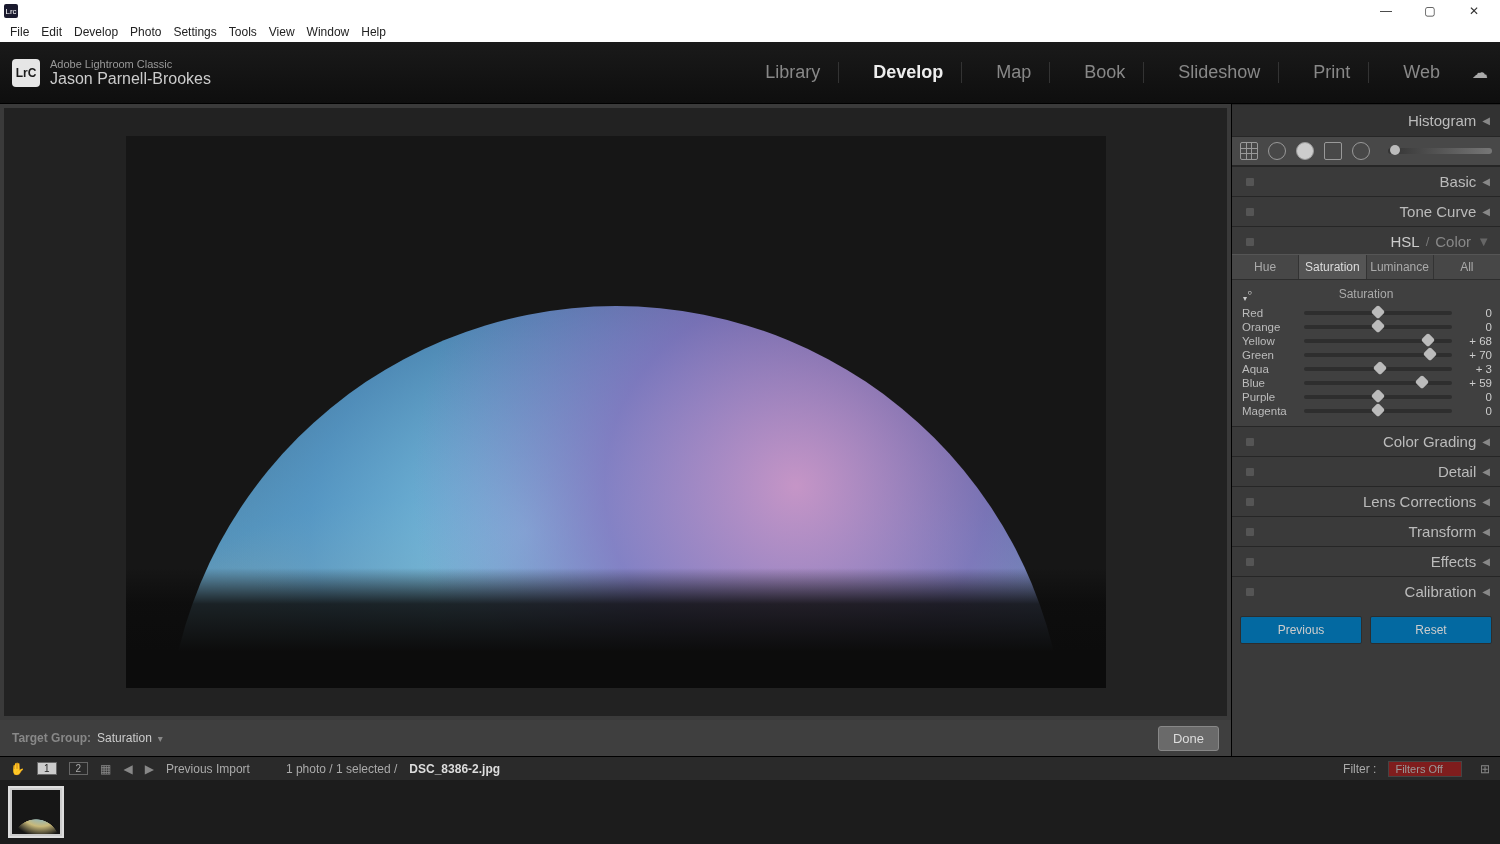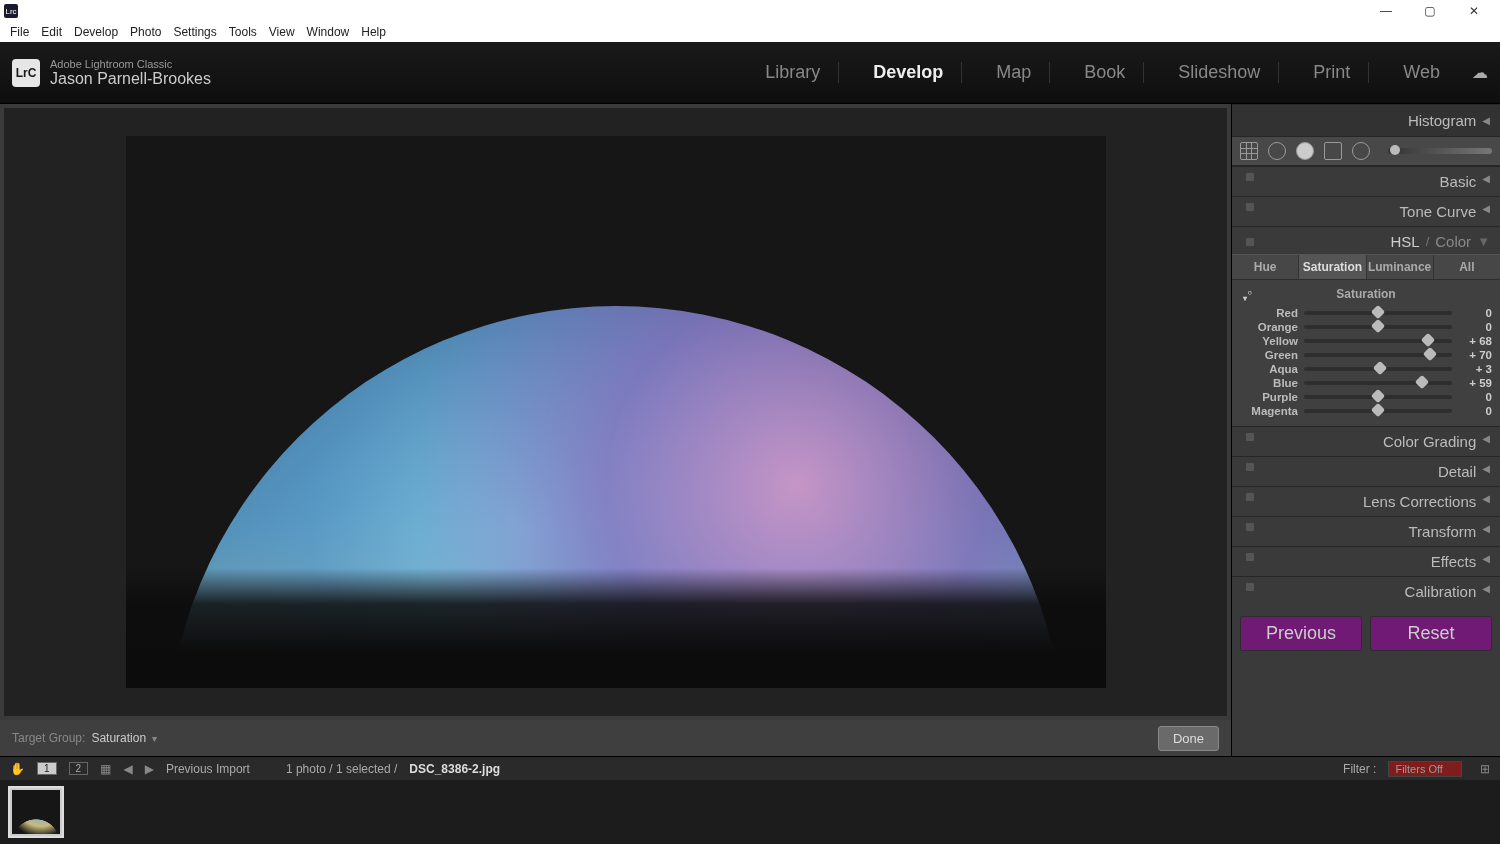--- a/index.html
+++ b/index.html
@@ -40,21 +40,21 @@
     radial-gradient(circle at 55% 55%, rgba(150,140,190,0.6), transparent 35%),
     radial-gradient(circle at 80% 55%, rgba(110,170,210,0.7), transparent 35%),
     linear-gradient(180deg, #2a4560 0%, #5088a8 25%, #86b5c8 45%, #9a8fa5 60%, #1a1a1a 72%);
 }
 .photo::after {
   content: ""; position: absolute; left: 0; right: 0; bottom: 0; height: 120px;
   background: linear-gradient(0deg, #0c0c0c 30%, rgba(12,12,12,0.85) 70%, transparent 100%);
 }
 
 .below-image { height: 36px; background: #3f3f3f; display: flex; align-items: center; padding: 0 12px; color: #aaa; font-size: 12px; gap: 6px; }
-.below-image .label { color: #888; }
+.below-image .label { color: #888; font-weight: bold; }
 .below-image .val { color: #ccc; }
 .below-image .spacer { flex: 1; }
 .below-image .done-btn { background: #6a6a6a; color: #ddd; border: 1px solid #888; padding: 4px 14px; border-radius: 3px; cursor: pointer; font-size: 13px; }
 
 .right-panel { width: 268px; background: #3a3a3a; display: flex; flex-direction: column; color: #ccc; font-size: 13px; }
 .right-panel .section { border-top: 1px solid #262626; padding: 6px 10px 6px 14px; display: flex; align-items: center; justify-content: flex-end; gap: 6px; cursor: pointer; }
 .right-panel .section .title { color: #bbb; font-size: 15px; }
 .right-panel .section .tri { color: #888; font-size: 10px; }
 .right-panel .histogram { height: 32px; justify-content: flex-end; font-size: 15px; color: #ccc; background: #323232; }
 
@@ -63,61 +63,61 @@
 .toolstrip .tool.square { border-radius: 2px; }
 .toolstrip .tool.grid { border-radius: 2px; background:
   linear-gradient(#999,#999) 0 33%/100% 1px no-repeat,
   linear-gradient(#999,#999) 0 66%/100% 1px no-repeat,
   linear-gradient(#999,#999) 33% 0/1px 100% no-repeat,
   linear-gradient(#999,#999) 66% 0/1px 100% no-repeat; }
 .toolstrip .tool.filled { background: #ccc; }
 .toolstrip .grad { flex: 1; height: 6px; margin-left: 8px; background: linear-gradient(90deg,#333,#777); border-radius: 3px; position: relative; }
 .toolstrip .grad::before { content:""; position:absolute; left:2px; top:-3px; width:10px; height:10px; background:#bbb; border-radius:50%; }
 
-.hsl-body { background: #404040; padding-bottom: 8px; font-weight: bold; }
+.hsl-body { background: #404040; padding-bottom: 8px; }
 .hsl-header { display: flex; align-items: center; justify-content: flex-start; padding: 6px 10px 4px 14px; gap: 6px; border-top: 1px solid #262626; }
 .hsl-header .t1 { color: #ccc; font-size: 15px; }
 .hsl-header .sep { color: #777; }
 .hsl-header .t2 { color: #888; font-size: 15px; }
 .hsl-tabs { display: flex; background: #474747; border-top: 1px solid #555; border-bottom: 1px solid #2d2d2d; }
 .hsl-tabs span { flex: 1; text-align: center; padding: 5px 0; font-size: 12px; color: #aaa; cursor: pointer; border-right: 1px solid #333; }
 .hsl-tabs span:last-child { border-right: none; }
 .hsl-tabs span.active { background: #555; color: #ddd; }
 .hsl-subtitle { text-align: center; color: #aaa; font-size: 12px; padding: 7px 0 5px; position: relative; }
 .hsl-subtitle .tat { position: absolute; left: 10px; top: 6px; width: 10px; height: 14px; cursor: pointer; }
 .hsl-subtitle .tat::before { content: "◦"; color: #ccc; font-size: 14px; position: absolute; top: -2px; }
 .hsl-subtitle .tat::after { content: "▾"; color: #ccc; font-size: 8px; position: absolute; top: 8px; left: 1px; }
 
 .slider-row { display: flex; align-items: center; padding: 1px 8px 1px 10px; gap: 6px; font-size: 11.5px; }
-.slider-row .lbl { width: 56px; text-align: right; color: #bbb; }
+.slider-row .lbl { width: 56px; text-align: left; color: #bbb; }
 .slider-row .track { flex: 1; height: 4px; background: #2e2e2e; border-radius: 2px; position: relative; cursor: pointer; }
 .slider-row .track .thumb { position: absolute; top: -4px; width: 10px; height: 10px; background: #bbb; border-radius: 2px; transform: translateX(-50%) rotate(45deg); }
 .slider-row .val { width: 34px; text-align: right; color: #ccc; }
 
 .rp-buttons { display: flex; gap: 8px; padding: 10px 8px; }
-.rp-buttons button { flex: 1; background: #701a75; border: 1px solid #2d2d2d; color: #ccc; padding: 6px 0; font-size: 18px; cursor: pointer; border-radius: 2px; }
+.rp-buttons button { flex: 1; background: #0369a1; border: 1px solid #2d2d2d; color: #ccc; padding: 6px 0; font-size: 12px; cursor: pointer; border-radius: 2px; }
 
 .filmstrip-top { height: 24px; background: #2a2a2a; border-top: 1px solid #000; display: flex; align-items: center; padding: 0 10px; gap: 12px; color: #aaa; font-size: 12px; }
 .filmstrip-top .icon { color: #888; cursor: pointer; }
 .filmstrip-top .numbox { border: 1px solid #666; padding: 0 6px; font-size: 10px; cursor: pointer; }
 .filmstrip-top .numbox.active { background: #ccc; color: #222; }
 .filmstrip-top .spacer { flex: 1; }
 .filmstrip-top .filter-sel { background: #7f1d1d; border: 1px solid #444; color: #999; padding: 1px 18px 1px 6px; font-size: 11px; }
 
 .filmstrip { height: 64px; background: #1c1c1c; display: flex; align-items: center; padding: 4px 8px; gap: 6px; }
 .thumb-item { width: 56px; height: 52px; background: #ccc; border: 2px solid #ddd; position: relative; overflow: hidden; }
 .thumb-item .mini {
   position: absolute; inset: 2px;
   background:
     radial-gradient(circle at 50% 120%, transparent 40%, #161616 41%),
     radial-gradient(circle at 60% 30%, #b9a0c5 0%, #7fb4cf 30%, #c8b97a 55%, #161616 80%);
 }
 
 .sw { width: 8px; height: 8px; background: #555; border-radius: 1px; margin-right: auto; }
-.section-wrap { display:flex; align-items:flex-start; width:100%; }
+.section-wrap { display:flex; align-items:center; width:100%; }
 </style>
 </head>
 <body>
 
 <div class="title-bar">
   <div class="title-logo">Lrc</div>
   <div class="spacer"></div>
   <div class="win-btn">—</div>
   <div class="win-btn">▢</div>
   <div class="win-btn">✕</div>

